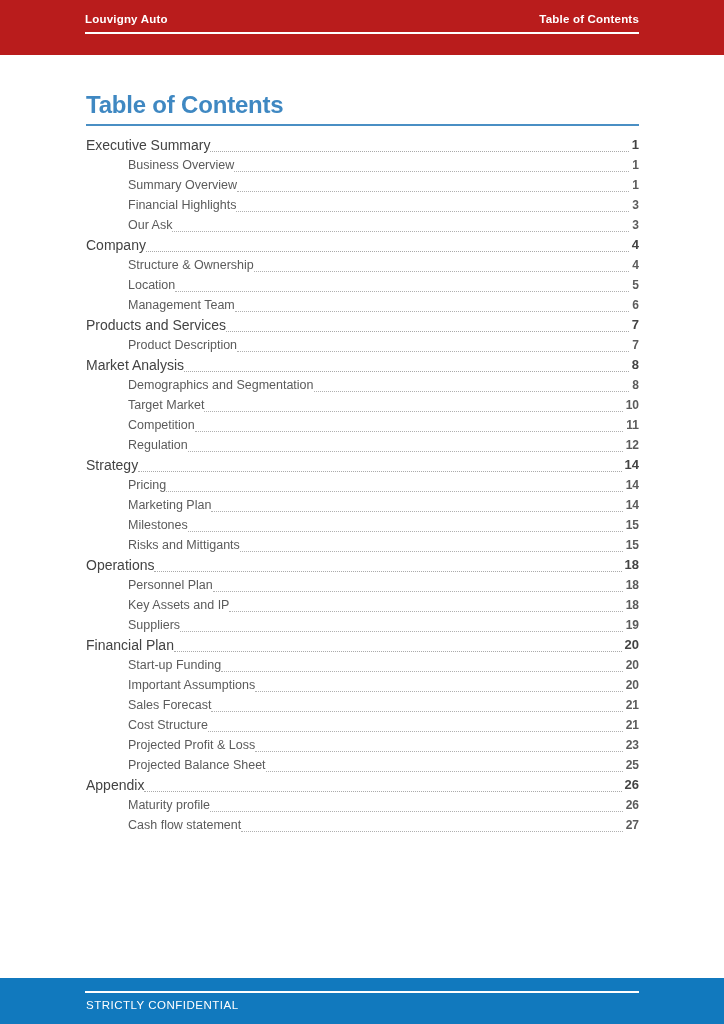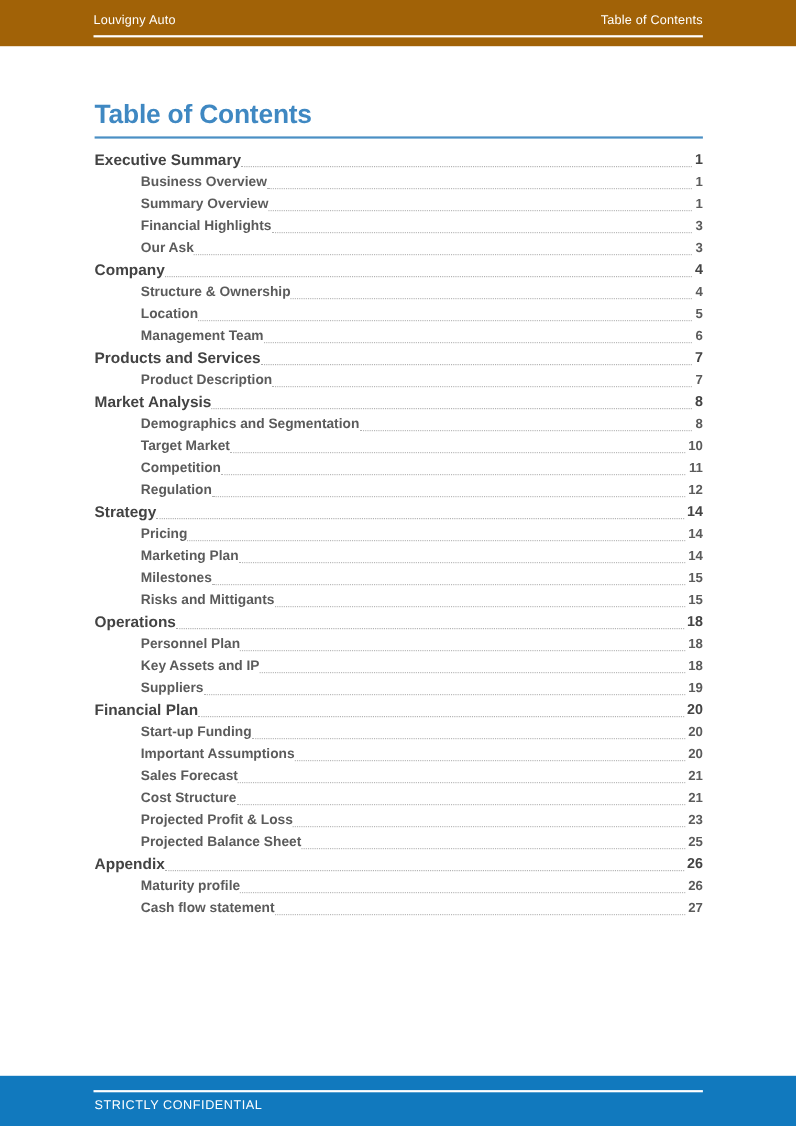--- a/index.html
+++ b/index.html
@@ -13,22 +13,23 @@
     font-family: "Liberation Sans", sans-serif;
     overflow: hidden;
     position: relative;
   }
 
   
   .page-header {
     position: absolute;
     left: 0; top: 0;
     width: 724px;
-    height: 42px;
-    background: #a16207;
+    height: 55px;
+    background: #b91c1c;
+    font-weight: bold;
   }
   .header-inner {
     position: absolute;
     left: 85px;
     top: 13px;
     width: 554px;
     height: 22px;
   }
   .header-left {
     position: absolute;
@@ -116,21 +117,21 @@
     display: flex;
     align-items: flex-end;
     width: 553px;
     height: 20px;
     line-height: 20px;
     white-space: nowrap;
   }
 
   .toc-label {
     flex: 0 0 auto;
-    font-weight: bold;
+    font-weight: normal;
   }
 
   .toc-leader {
     flex: 1 1 auto;
     min-width: 6px;
     height: 14px;
     margin: 0 1px 3px 0;
     border-bottom: 1.5px dotted #9b9b9b;
   }
 

